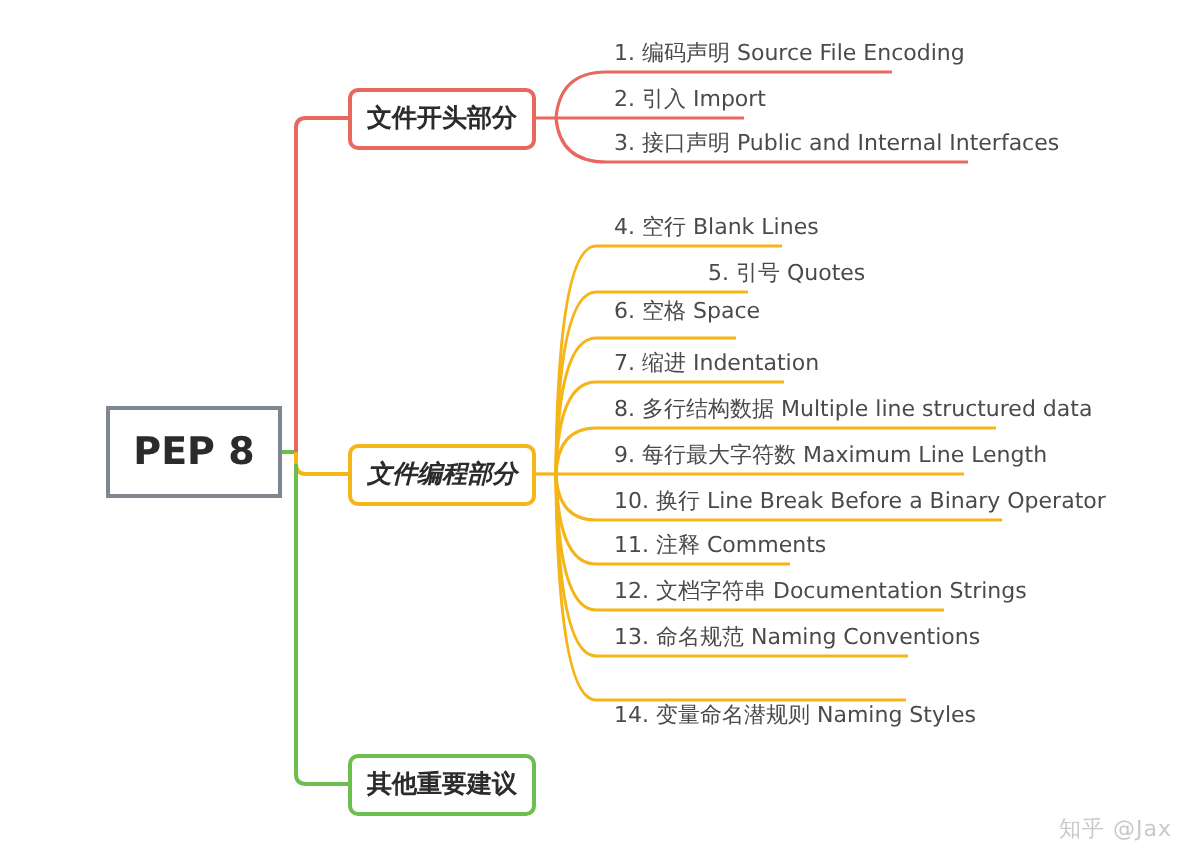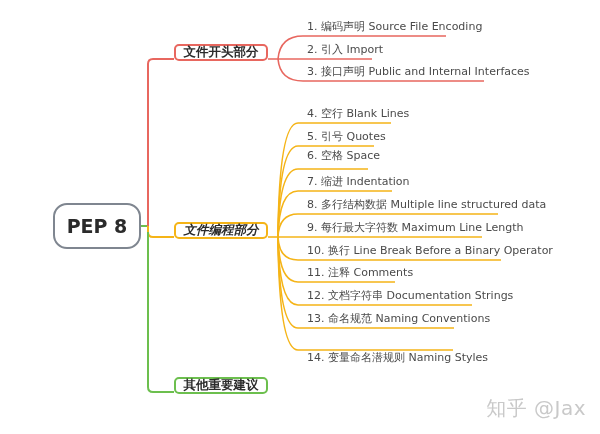--- a/index.html
+++ b/index.html
@@ -3,25 +3,25 @@
 <meta charset="utf-8">
 <style>
   html, body { margin: 0; padding: 0; background: #ffffff; }
   body { width: 600px; height: 434px; position: relative; overflow: hidden;
          font-family: "DejaVu Sans", "Liberation Sans", sans-serif; }
   #canvas { position: absolute; left: 0; top: 0; width: 600px; height: 434px; }
   .node { position: absolute; box-sizing: border-box; background: #fff;
           display: flex; align-items: center; justify-content: center;
           font-weight: bold; color: #2b2b2b; border-radius: 5px; }
   .root { left: 53px; top: 203px; width: 88px; height: 46px;
-          border: 2px solid #7f8690; font-size: 19px; border-radius: 14px; }
-  .branch { left: 174px; width: 94px; height: 17px; border: 2px solid; font-size: 12.5px; }
+          border: 2px solid #7f8690; font-size: 19px; border-radius: 0; }
+  .branch { left: 174px; width: 94px; height: 31px; border: 2px solid; font-size: 12.5px; }
   .leaf { position: absolute; left: 307px; font-size: 11px; color: #4a4a4a;
           white-space: nowrap; line-height: 12px; }
-  .watermark { position: absolute; right: 14px; bottom: 12px; font-size: 20px;
+  .watermark { position: absolute; right: 14px; bottom: 12px; font-size: 11px;
                color: #c9c9c9; letter-spacing: 0.5px; }
 </style>
 </head>
 <body>
 
 <svg id="canvas" viewBox="0 0 600 434" xmlns="http://www.w3.org/2000/svg">
 
   <path d="M141 226 H148" stroke="#6cbf4e" stroke-width="2" fill="none"></path>
 
   <path d="M148 226 V64 Q148 59 153 59 H174" stroke="#e8675f" stroke-width="2" fill="none"></path>
@@ -64,21 +64,21 @@
 </div>
 <div class="node branch" style="top:377px; border-color:#6cbf4e;">
   <span>其他重要建议</span>
 </div>
 
 <div class="leaf" style="top:21px;">1. 编码声明 Source File Encoding</div>
 <div class="leaf" style="top:44px;text-align:right;">2. 引入 Import</div>
 <div class="leaf" style="top:66px;">3. 接口声明 Public and Internal Interfaces</div>
 
 <div class="leaf" style="top:108px;">4. 空行 Blank Lines</div>
-<div class="leaf" style="top:131px;">5. 引号 Quotes</div>
+<div class="leaf" style="top:131px;margin-left:47px;">5. 引号 Quotes</div>
 <div class="leaf" style="top:150px;">6. 空格 Space</div>
 <div class="leaf" style="top:176px;">7. 缩进 Indentation</div>
 <div class="leaf" style="top:199px;">8. 多行结构数据 Multiple line structured data</div>
 <div class="leaf" style="top:222px;">9. 每行最大字符数 Maximum Line Length</div>
 <div class="leaf" style="top:245px;">10. 换行 Line Break Before a Binary Operator</div>
 <div class="leaf" style="top:267px;">11. 注释 Comments</div>
 <div class="leaf" style="top:290px;">12. 文档字符串 Documentation Strings</div>
 <div class="leaf" style="top:313px;">13. 命名规范 Naming Conventions</div>
 <div class="leaf" style="top:352px;">14. 变量命名潜规则 Naming Styles</div>
 

